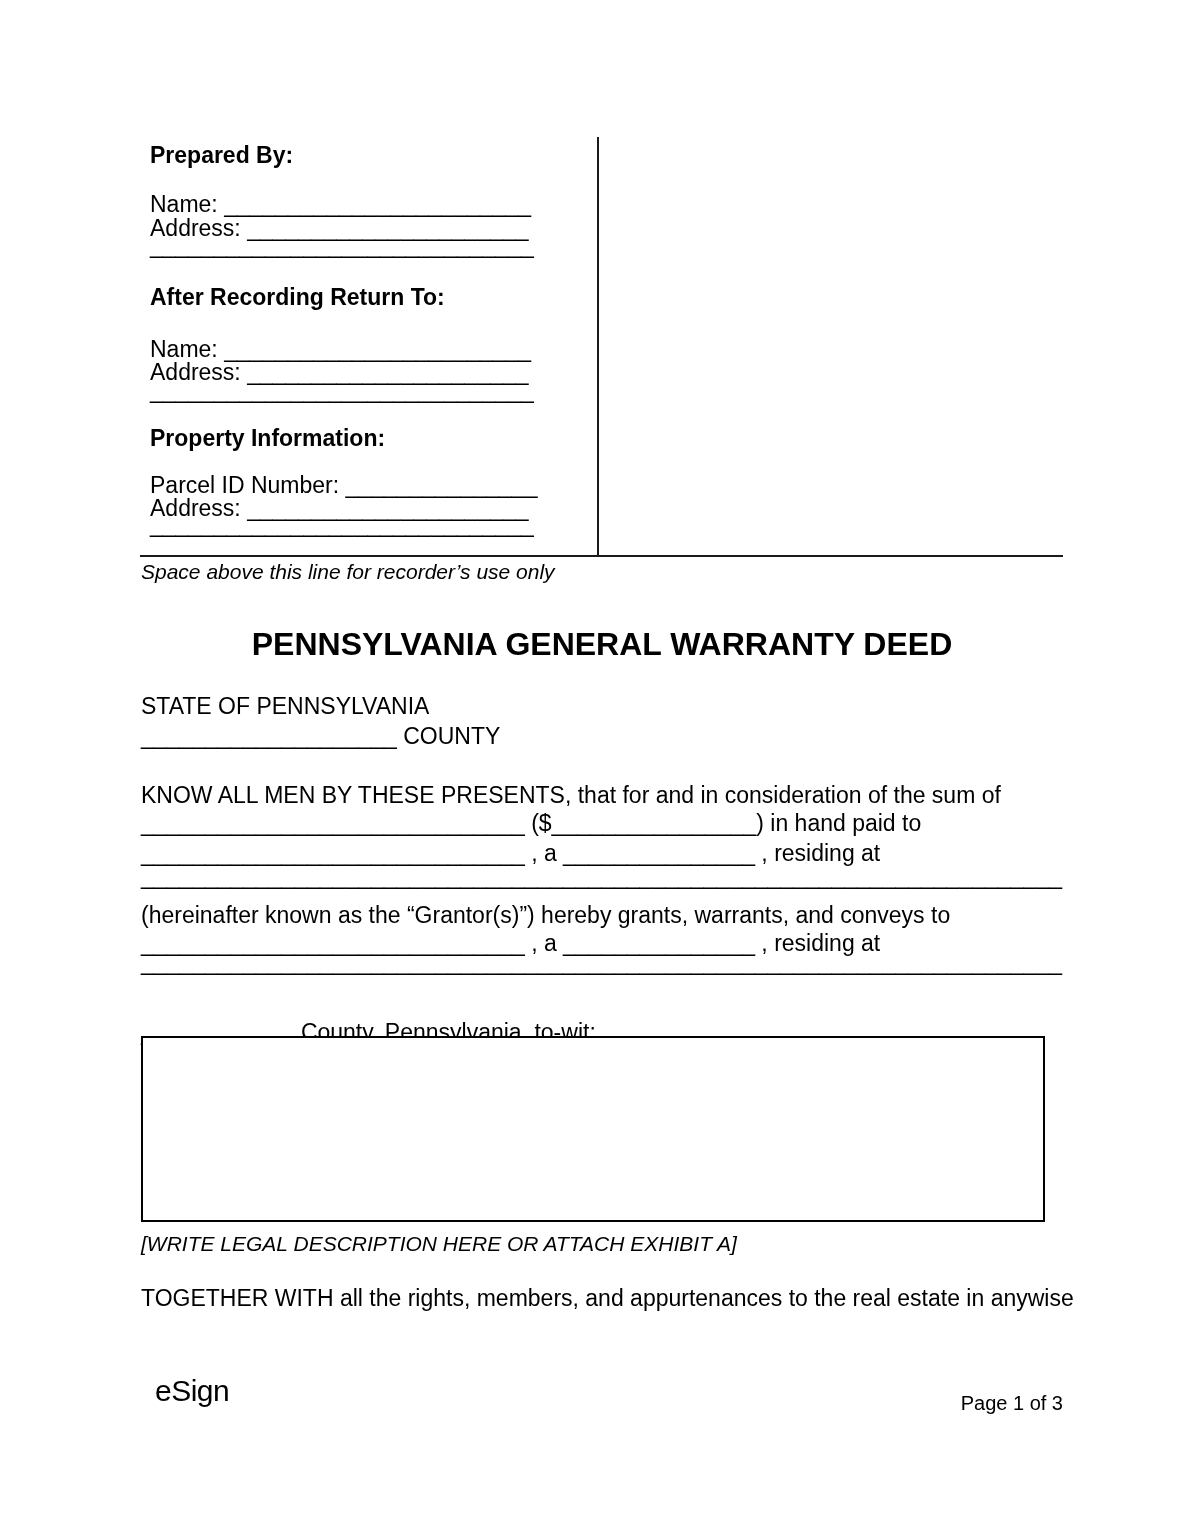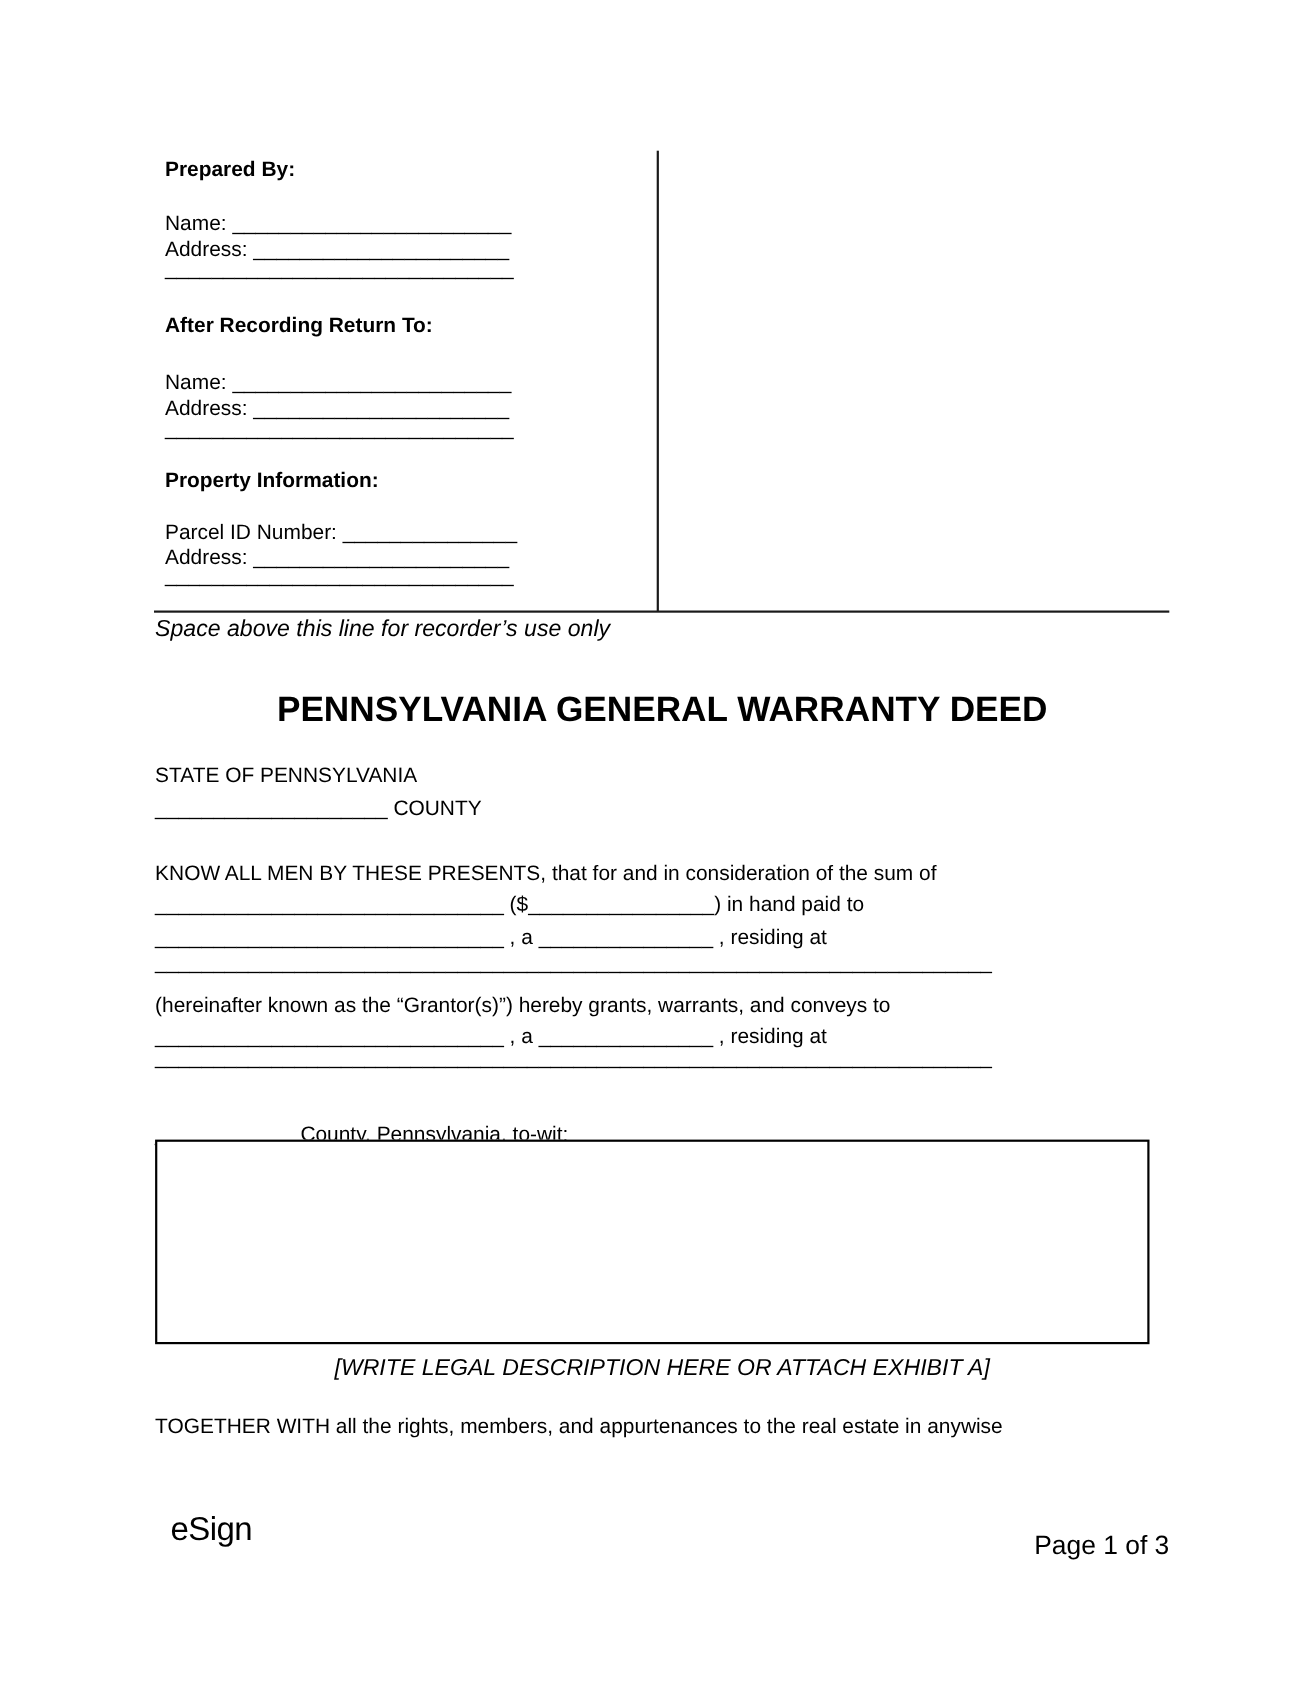--- a/index.html
+++ b/index.html
@@ -5,32 +5,32 @@
   html,body{margin:0;padding:0;background:#ffffff;}
   .page{
     position:relative;
     width:1194px;height:1536px;
     background:#ffffff;
     font-family:"Liberation Sans","DejaVu Sans",sans-serif;
     color:#000000;
     overflow:hidden;
   }
   .abs{position:absolute;white-space:nowrap;}
-  .body-text{font-size:19px;line-height:28px;}
+  .body-text{font-size:23px;line-height:28px;}
   .bold{font-weight:bold;}
   .content{left:141px;width:922px;}
   .left-col{left:150px;}
   .title{font-size:32px;font-weight:bold;text-align:center;letter-spacing:0px;}
   .note{font-size:21px;font-style:italic;text-align:left;}
-  .center-note{font-size:21px;font-style:italic;text-align:center;}
+  .center-note{font-size:21px;font-style:italic;}
   .vline{position:absolute;left:597px;top:137px;width:2px;height:419px;background:#1a1a1a;}
   .hline{position:absolute;left:140px;top:555px;width:923px;height:2px;background:#1a1a1a;}
   .legal-box{position:absolute;left:141px;top:1036px;width:900px;height:182px;border:2px solid #000000;background:#ffffff;}
   .brand{font-size:30px;font-weight:normal;letter-spacing:-0.5px;}
-  .pageinfo{font-size:24px;text-align:right;}
+  .pageinfo{font-size:20px;text-align:right;}
 </style>
 </head>
 <body>
 
 <div class="page">
 
   <div class="abs left-col body-text bold" style="top:141px">Prepared By:</div>
 
   <div class="abs left-col body-text" style="top:190px"><span>Name:</span> <span>________________________</span></div>
   <div class="abs left-col body-text" style="top:214px"><span>Address:</span> <span>______________________</span></div>

